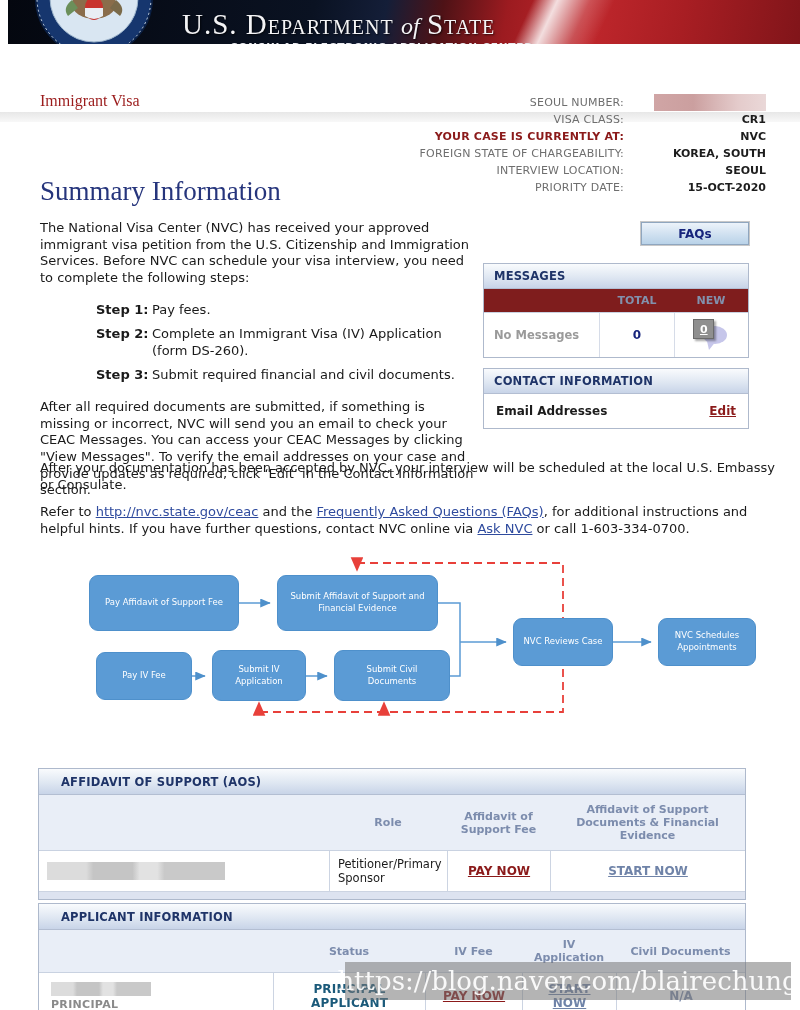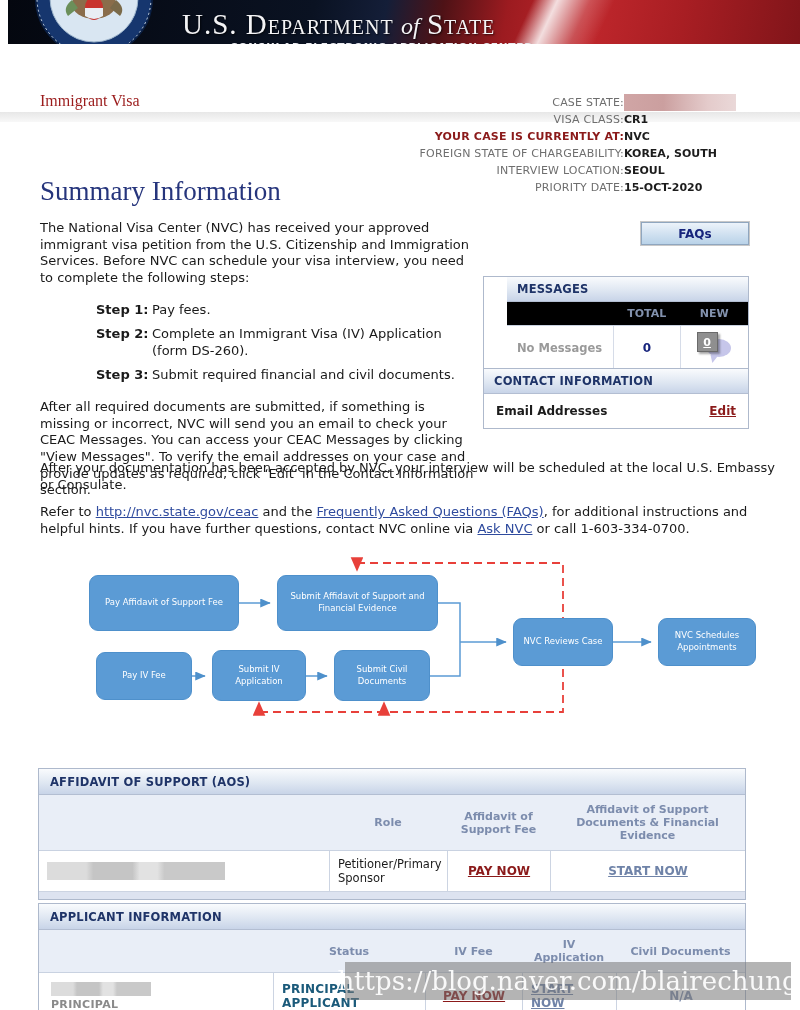--- a/index.html
+++ b/index.html
@@ -32,21 +32,21 @@
 
   
   .section-label { position:absolute; left:40px; top:92px; font-family:"Liberation Serif","DejaVu Serif",serif;
       font-size:16px; color:#9b1c1c; }
   .gray-band { position:absolute; top:112px; left:0; width:800px; height:10px;
       background:linear-gradient(180deg,#e7e7e7,#f8f8f8); }
   .case-info { position:absolute; top:94px; right:34px; width:420px; }
   .ci-row { display:flex; justify-content:flex-end; align-items:center; height:17px; font-size:11px; }
   .ci-label { color:#6e6e6e; letter-spacing:.2px; }
   .ci-label.hl { color:#8b1a1a; font-weight:bold; }
-  .ci-value { width:142px; text-align:left; font-weight:bold; color:#1c1c1c; }
+  .ci-value { width:142px; text-align:right; font-weight:bold; color:#1c1c1c; }
   .redact-pink { display:inline-block; width:112px; height:17px; vertical-align:middle;
       background:linear-gradient(90deg,#d0a5a5 0%,#cb9f9f 35%,#d8b6b6 55%,#e4cbcb 75%,#ead8d8 100%); }
   .page-title { position:absolute; left:40px; top:176px; font-family:"Liberation Serif","DejaVu Serif",serif;
       font-size:27px; color:#26357c; }
 
   
   .intro { position:absolute; left:40px; top:220px; width:438px; font-size:13px; line-height:1.28; }
   .steps { margin:15px 0 0 56px; }
   .step { display:flex; margin-bottom:8px; }
   .step-label { font-weight:bold; width:56px; flex:none; }
@@ -54,22 +54,22 @@
 
   
   .faq-btn { position:absolute; left:641px; top:222px; width:108px; height:23px; box-sizing:border-box;
       background:linear-gradient(180deg,#ecf3fa 0%,#d2e2f1 50%,#b9d2e8 100%);
       border:1px solid #8fa6bf; outline:1px solid #c8c8c8; display:flex; align-items:center; justify-content:center;
       font-size:12px; font-weight:bold; color:#17247c; cursor:pointer; }
   .panel { position:absolute; left:483px; width:266px; border:1px solid #aeb9cc; box-sizing:border-box; background:#fff; }
   .panel-header { height:25px; background:linear-gradient(180deg,#f9fbfd 0%,#dfe7f2 55%,#c8d4e8 100%);
       border-bottom:1px solid #b3bed2; display:flex; align-items:center; padding-left:10px;
       font-size:11.5px; font-weight:bold; color:#1f3468; box-sizing:border-box; letter-spacing:.2px; }
-  #messages-panel { top:276px;padding-left:23px; }
-  .msg-cols { height:24px; background:#000000; display:flex; font-size:11px; font-weight:bold; color:#8291ad;
+  #messages-panel { top:263px; }
+  .msg-cols { height:24px; background:#7f1d1d; display:flex; font-size:11px; font-weight:bold; color:#8291ad;
       border-bottom:1px solid #c9d2e1; box-sizing:border-box; }
   .msg-col-name { width:116px; }
   .msg-col-total,.msg-col-new { width:74px; text-align:center; line-height:24px; }
   .msg-row { display:flex; height:44px; }
   .msg-cell-name { width:116px; display:flex; align-items:center; padding-left:10px; box-sizing:border-box;
       color:#9a9a9a; font-weight:bold; font-size:11.5px; }
   .msg-cell-total { width:74px; border-left:1px solid #d6dce8; display:flex; align-items:center; justify-content:center;
       font-weight:bold; color:#17247c; font-size:12px; }
   .msg-cell-new { width:74px; border-left:1px solid #d6dce8; display:flex; align-items:center; justify-content:center; }
   .msg-icon { position:relative; width:36px; height:32px; cursor:pointer; }
@@ -92,28 +92,28 @@
   
   .flowchart { position:absolute; left:60px; top:553px; width:740px; height:178px; }
   .fc-svg { position:absolute; left:0; top:0; }
   .fc-node { position:absolute; background:#5b9bd5; border:1px solid #4e90cb; border-radius:9px; color:#fff;
       font-size:8.5px; display:flex; align-items:center; justify-content:center; text-align:center;
       padding:2px 7px; box-sizing:border-box; line-height:1.4; }
 
   
   .data-table { position:absolute; left:38px; width:708px; border:1px solid #aeb9cc; box-sizing:border-box; background:#fff; }
   .table-title { height:26px; background:linear-gradient(180deg,#f9fbfd 0%,#dfe7f2 55%,#c8d4e8 100%);
-      border-bottom:1px solid #b3bed2; display:flex; align-items:center; padding-left:11px; box-sizing:border-box;
+      border-bottom:1px solid #b3bed2; display:flex; align-items:center; padding-left:22px; box-sizing:border-box;
       font-size:11.5px; font-weight:bold; color:#1f3468; letter-spacing:.2px; }
   .cols-row { display:flex; background:#e9eef7; border-bottom:1px solid #c9d2e1; color:#7c8cad; font-weight:bold;
       font-size:11px; box-sizing:border-box; }
   .col-cell { display:flex; align-items:center; justify-content:center; text-align:center; padding:8px 6px; box-sizing:border-box; }
   .body-row { display:flex; background:#fff; }
   .body-cell { border-left:1px solid #ccd4e2; padding:6px 8px; font-size:12px; display:flex; align-items:center;
-      justify-content:center; text-align:left; box-sizing:border-box; }
+      justify-content:center; text-align:center; box-sizing:border-box; }
   .body-cell.namecell { border-left:none; justify-content:flex-start; }
   .table-footer { height:7px; background:#dde3f0; border-top:1px solid #ccd4e2; }
   .paynow { color:#8b1a1a; font-weight:bold; text-decoration:underline; font-size:12px; cursor:pointer; }
   .startnow { color:#6f83a8; font-weight:bold; text-decoration:underline; font-size:12px; cursor:pointer; }
   .na-text { color:#7c8cad; font-weight:bold; font-size:12px; }
   .redact-gray { display:inline-block; height:18px;
       background:linear-gradient(90deg,#dcdcdc 0%,#dcdcdc 22%,#c5c5c5 26%,#c5c5c5 48%,#e2e2e2 52%,#e2e2e2 62%,#c9c9c9 66%,#c9c9c9 100%); }
   #aos-table { top:768px; }
   #applicant-table { top:903px; }
   .principal-stack { display:flex; flex-direction:column; align-items:flex-start; gap:2px; padding-left:4px; }
@@ -148,21 +148,21 @@
     <div class="banner-title"><span class="sc">U.S. Department</span> <span class="of">of</span> <span class="sc">State</span></div>
     <div class="banner-sub">Consular Electronic Application Center</div>
   </div>
 
 
   <div class="section-label">Immigrant Visa</div>
   <div class="gray-band"></div>
 
   <div class="case-info">
     <div class="ci-row">
-      <span class="ci-label">CASE STATE:</span>
+      <span class="ci-label">SEOUL NUMBER:</span>
       <span class="ci-value"><span class="redact-pink"></span></span>
     </div>
     <div class="ci-row">
       <span class="ci-label">VISA CLASS:</span>
       <span class="ci-value">CR1</span>
     </div>
     <div class="ci-row">
       <span class="ci-label hl">YOUR CASE IS CURRENTLY AT:</span>
       <span class="ci-value">NVC</span>
     </div>
@@ -256,21 +256,21 @@
       <line x1="246" y1="123" x2="267" y2="123" stroke="#5b9bd5" stroke-width="1.5" marker-end="url(#mB)"></line>
       <polyline points="378,50 400,50 400,89" fill="none" stroke="#5b9bd5" stroke-width="1.5"></polyline>
       <polyline points="370,123 400,123 400,89" fill="none" stroke="#5b9bd5" stroke-width="1.5"></polyline>
       <line x1="400" y1="89" x2="446" y2="89" stroke="#5b9bd5" stroke-width="1.5" marker-end="url(#mB)"></line>
       <line x1="553" y1="89" x2="591" y2="89" stroke="#5b9bd5" stroke-width="1.5" marker-end="url(#mB)"></line>
     </svg>
     <div class="fc-node" style="left:29px;top:22px;width:150px;height:56px;">Pay Affidavit of Support Fee</div>
     <div class="fc-node" style="left:217px;top:22px;width:161px;height:56px;">Submit Affidavit of Support and Financial Evidence</div>
     <div class="fc-node" style="left:36px;top:99px;width:96px;height:48px;">Pay IV Fee</div>
     <div class="fc-node" style="left:152px;top:97px;width:94px;height:51px;">Submit IV Application</div>
-    <div class="fc-node" style="left:274px;top:97px;width:96px;height:51px;">Submit Civil Documents</div>
+    <div class="fc-node" style="left:274px;top:97px;width:116px;height:51px;">Submit Civil Documents</div>
     <div class="fc-node" style="left:453px;top:65px;width:100px;height:48px;">NVC Reviews Case</div>
     <div class="fc-node" style="left:598px;top:65px;width:98px;height:48px;">NVC Schedules Appointments</div>
   </div>
 
   <div class="data-table" id="aos-table">
     <div class="table-title">AFFIDAVIT OF SUPPORT (AOS)</div>
     <div class="cols-row">
       <div class="col-cell" style="width:290px;"></div>
       <div class="col-cell" style="width:118px;">Role</div>
       <div class="col-cell" style="width:103px;">Affidavit of Support Fee</div>

